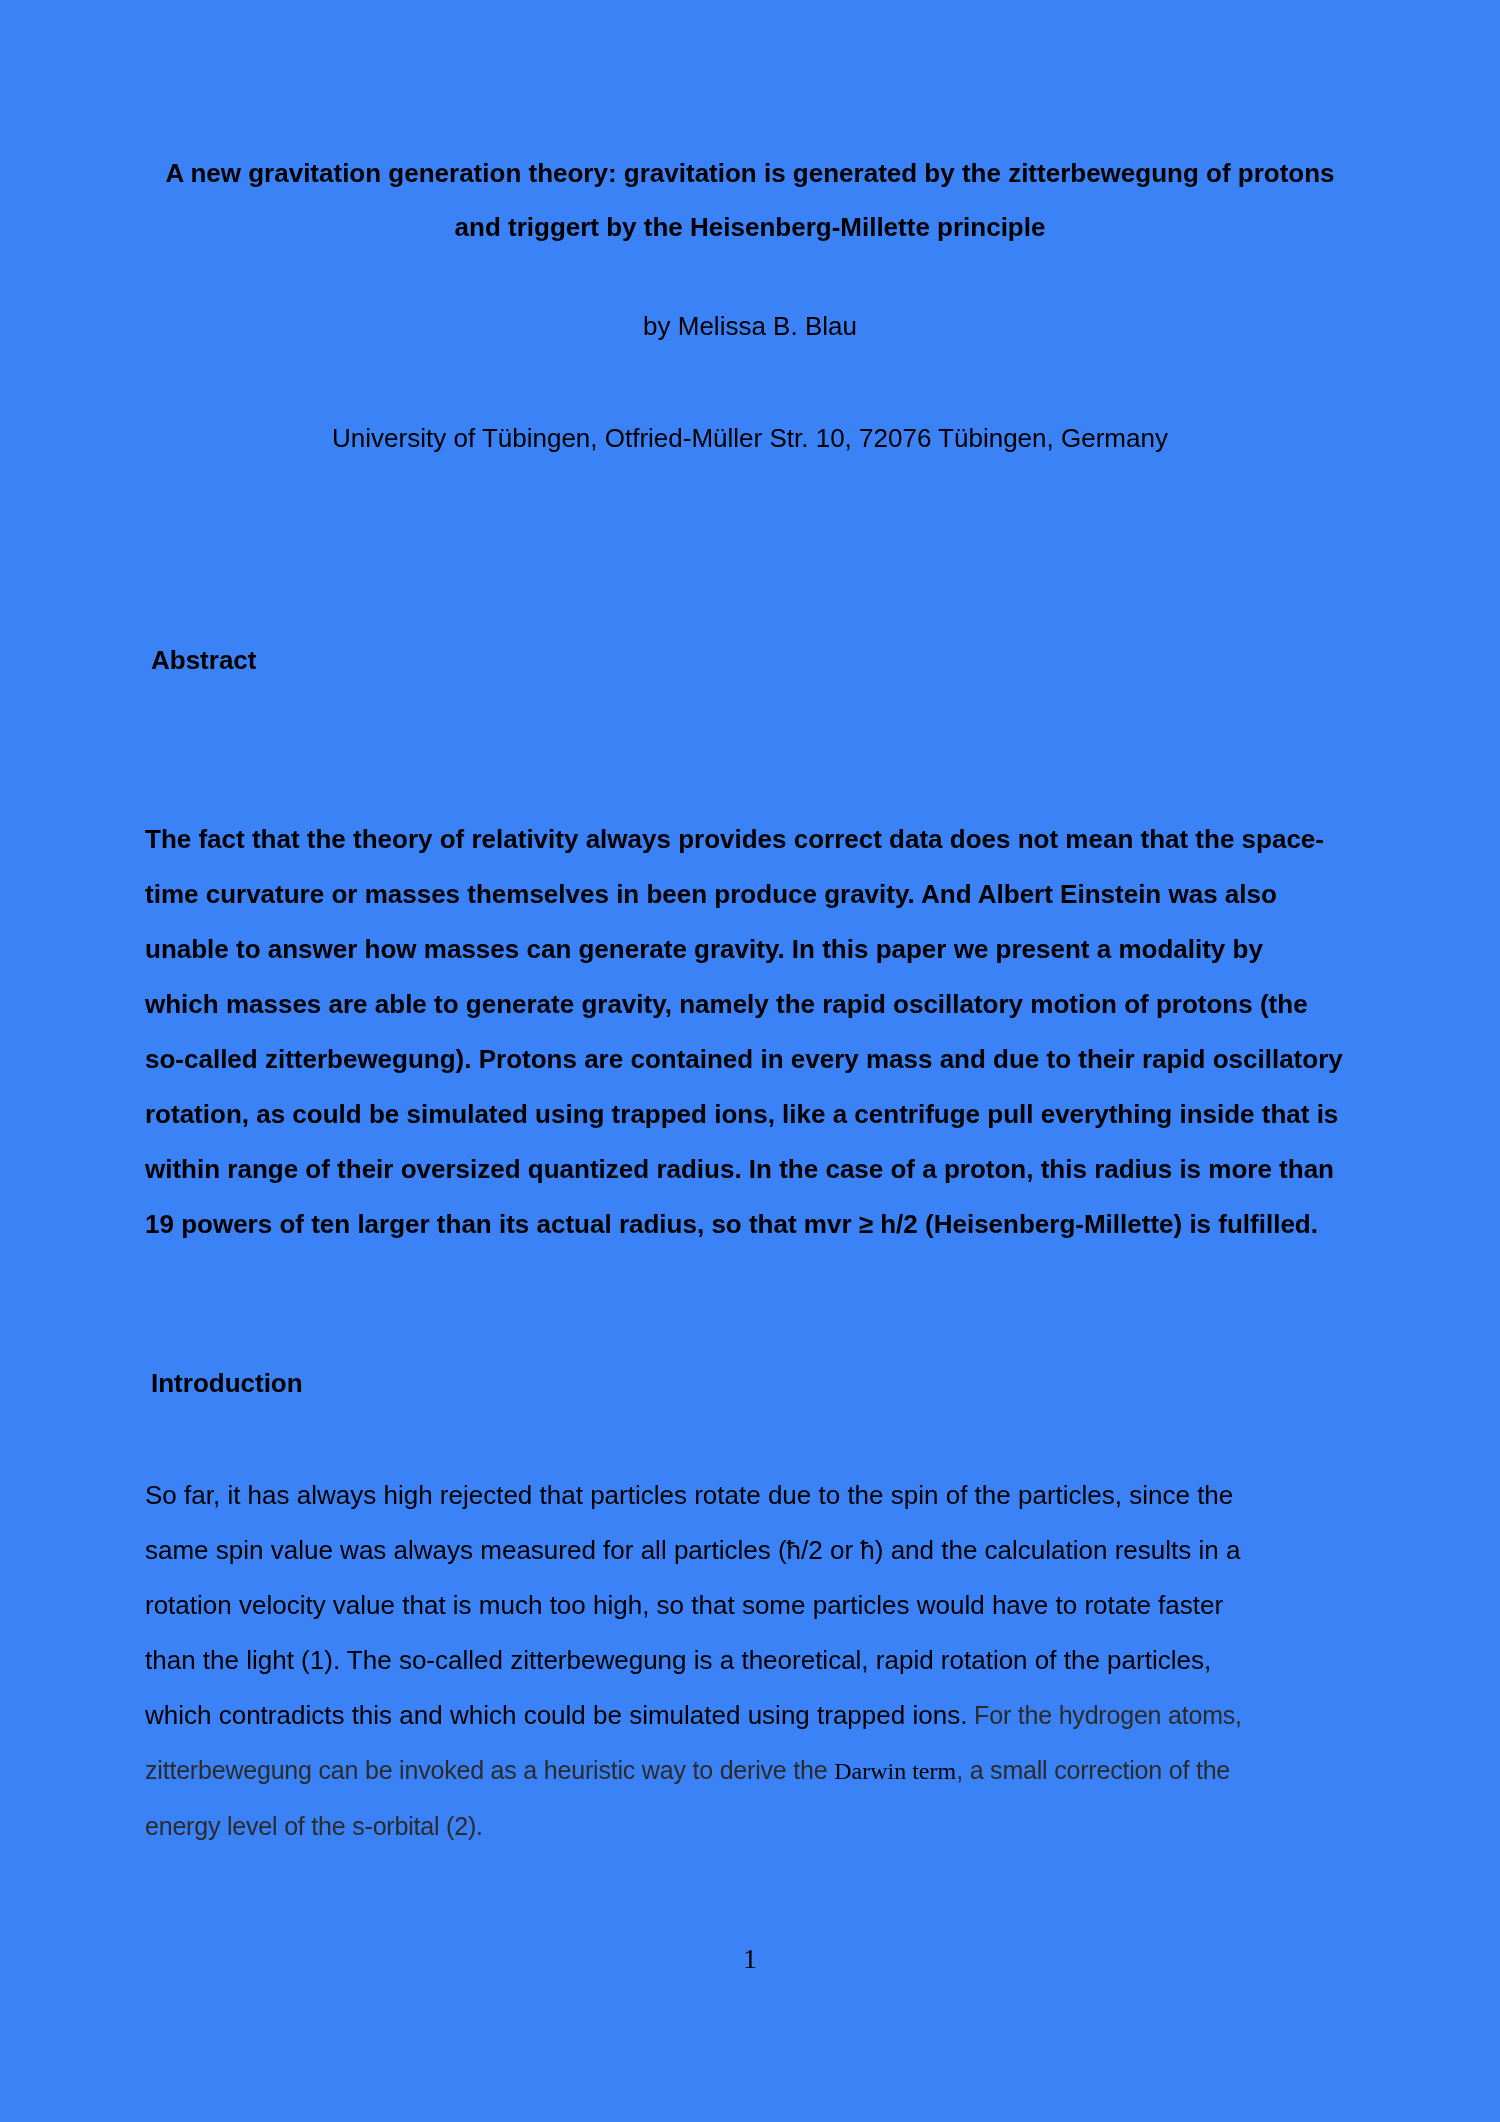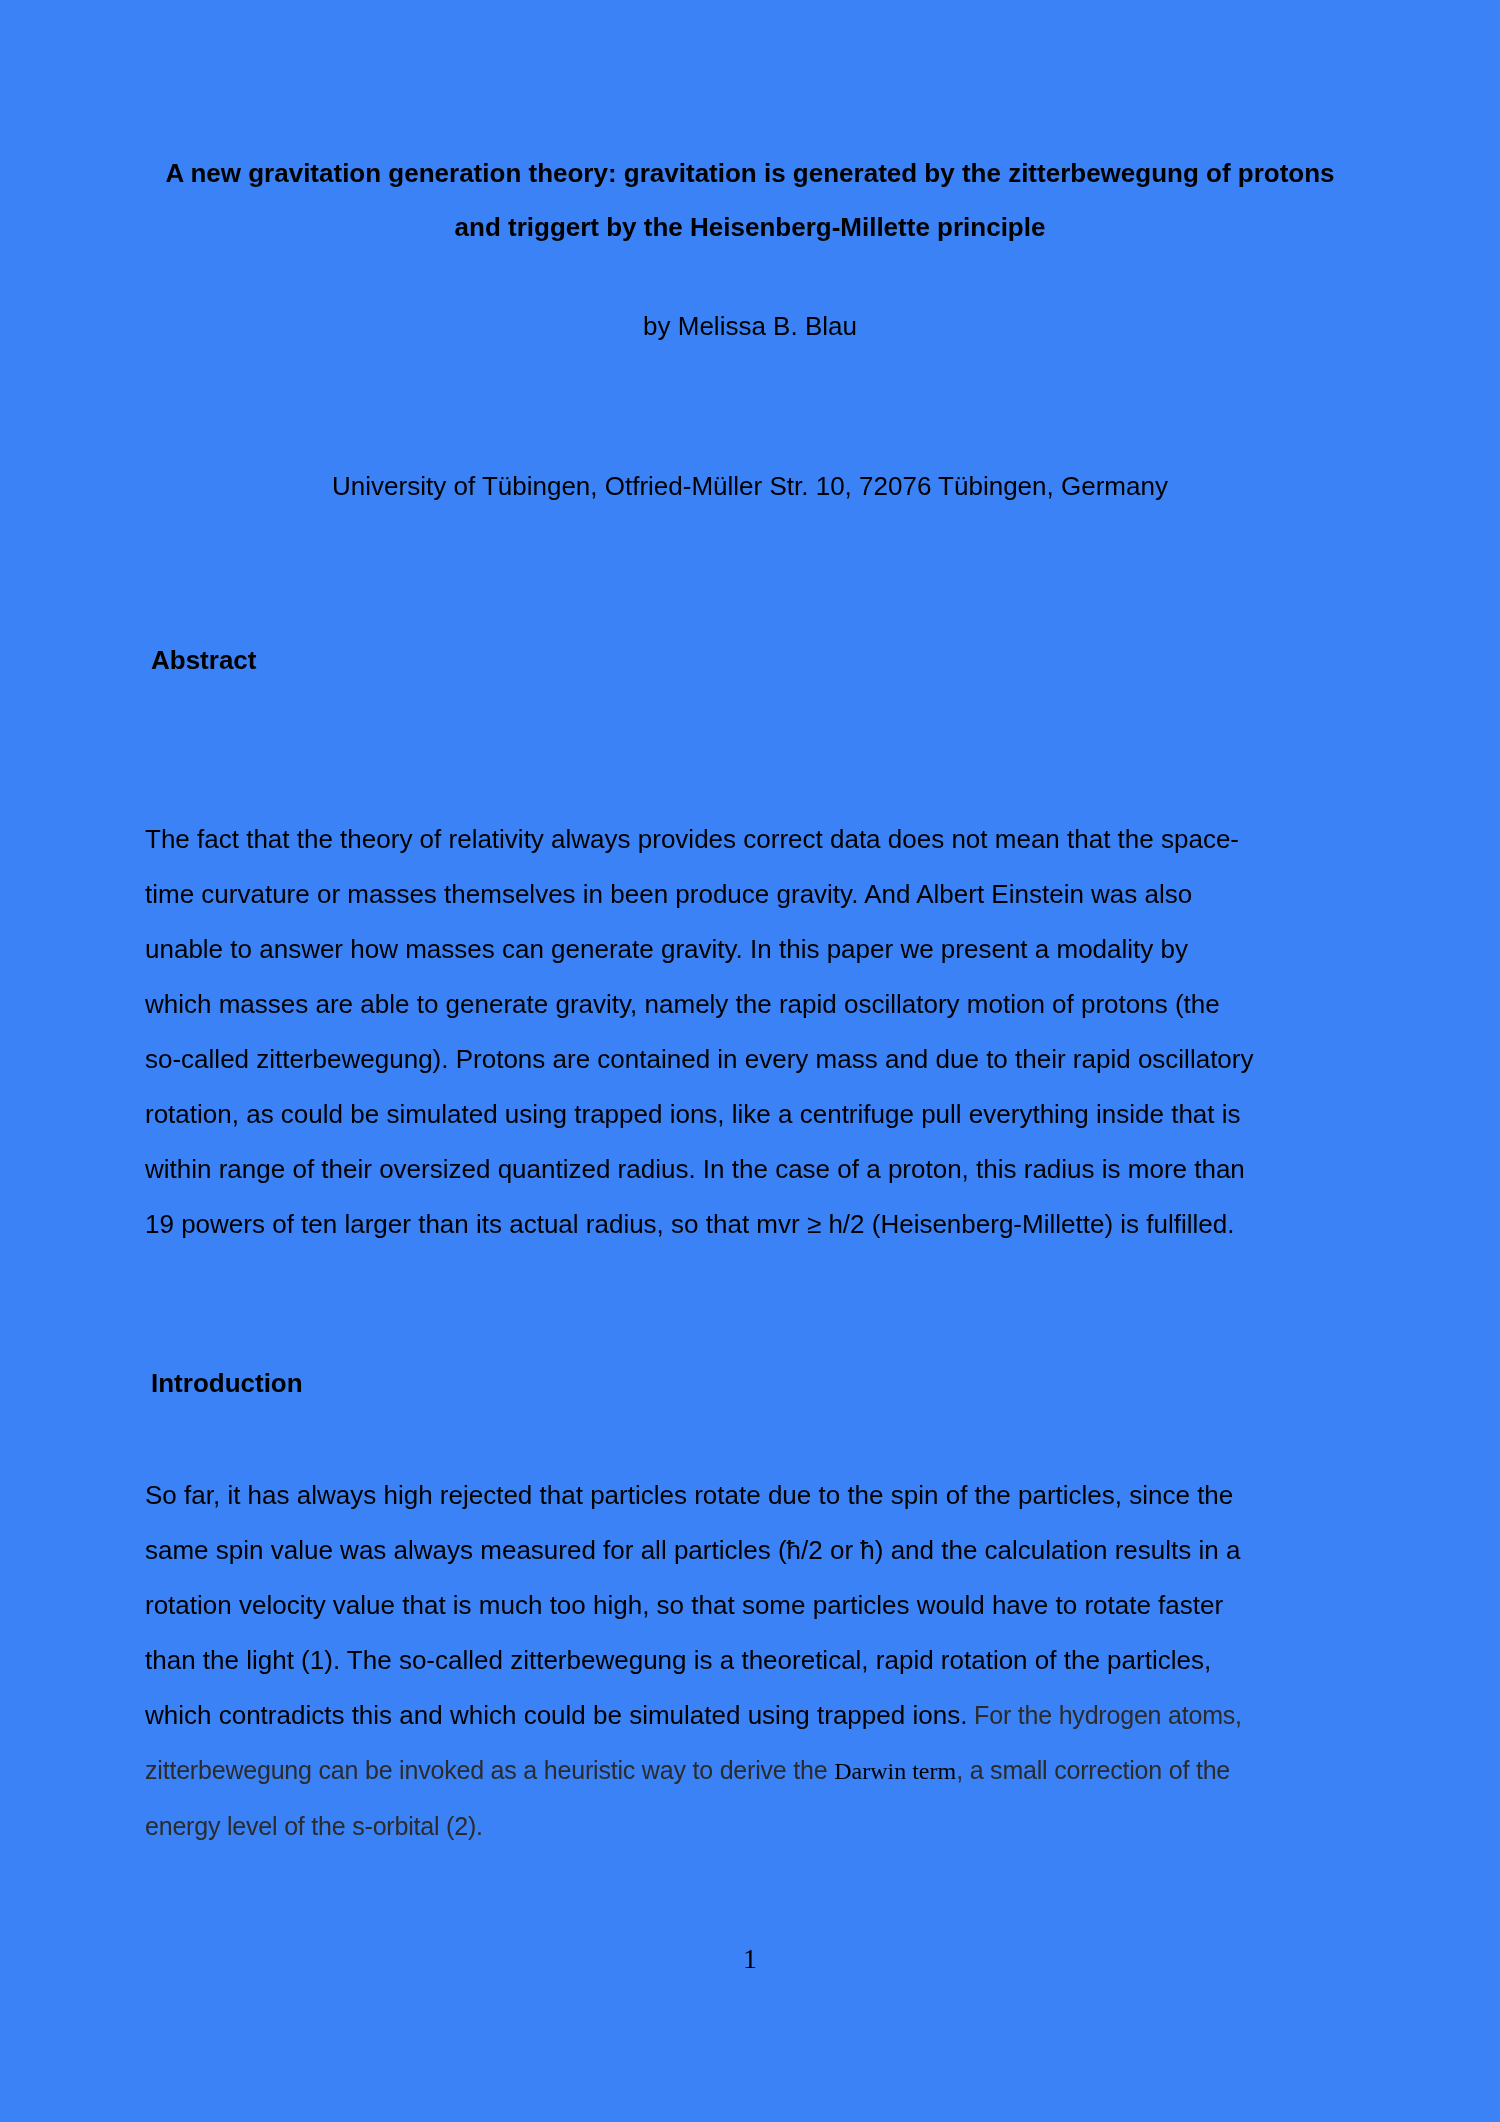--- a/index.html
+++ b/index.html
@@ -33,42 +33,41 @@
     top: 308px;
     font-weight: 400;
     font-size: 26px;
     line-height: 36px;
   }
   .affiliation-block {
     top: 420px;
     font-weight: 400;
     font-size: 26px;
     line-height: 36px;
-    margin-top: 48px;
   }
   .section-heading {
     position: absolute;
     left: 151px;
     font-weight: 700;
     font-size: 26px;
     line-height: 34px;
     white-space: nowrap;
   }
   .abstract-heading { top: 643px; }
   .intro-heading { top: 1366px; }
   .body-block {
     position: absolute;
     left: 145px;
     width: 1260px;
     font-size: 26px;
     line-height: 55px;
   }
   .abstract-body {
     top: 812px;
-    font-weight: 400;
+    font-weight: 700;
   }
   .intro-body {
     top: 1468px;
     font-weight: 400;
   }
   .text-line { white-space: nowrap; }
   
   .seg-paste {
     font-family: "Liberation Sans", sans-serif;
     font-size: 25px;

